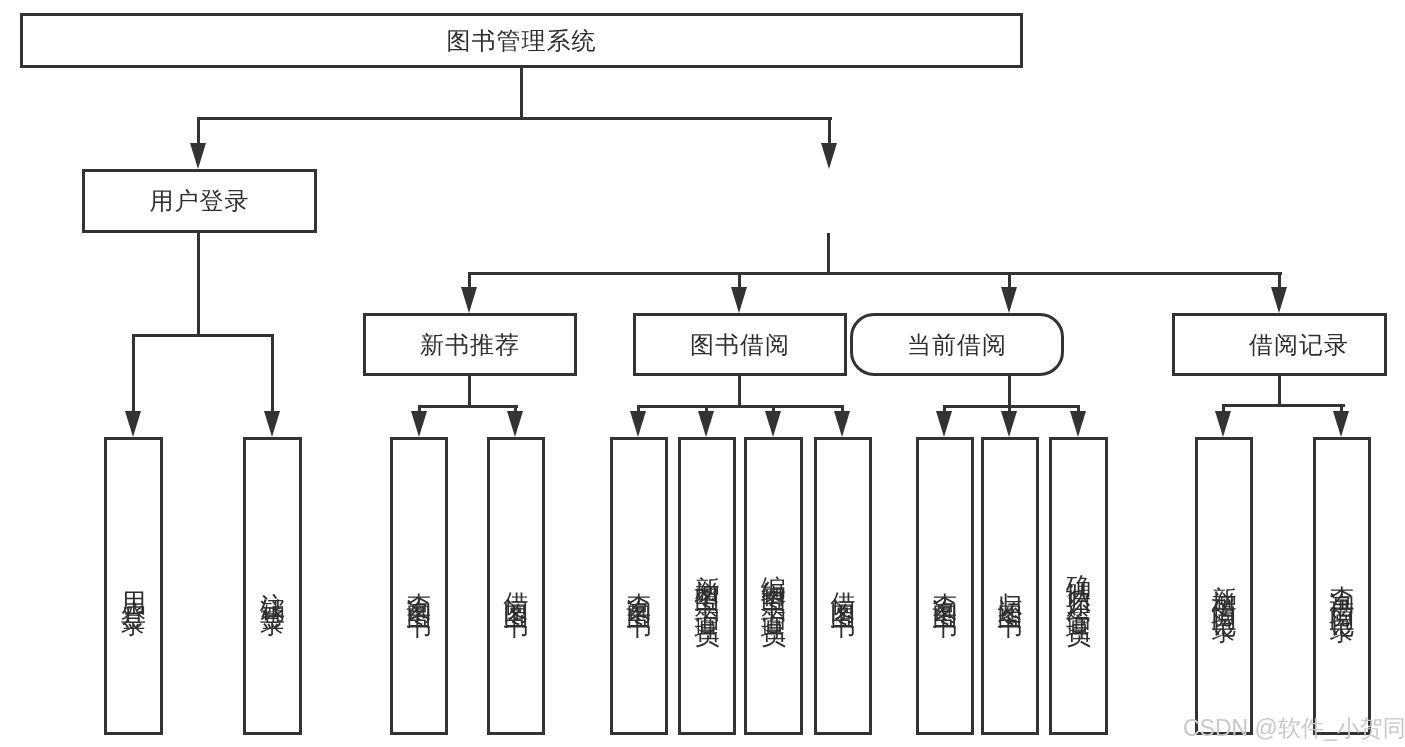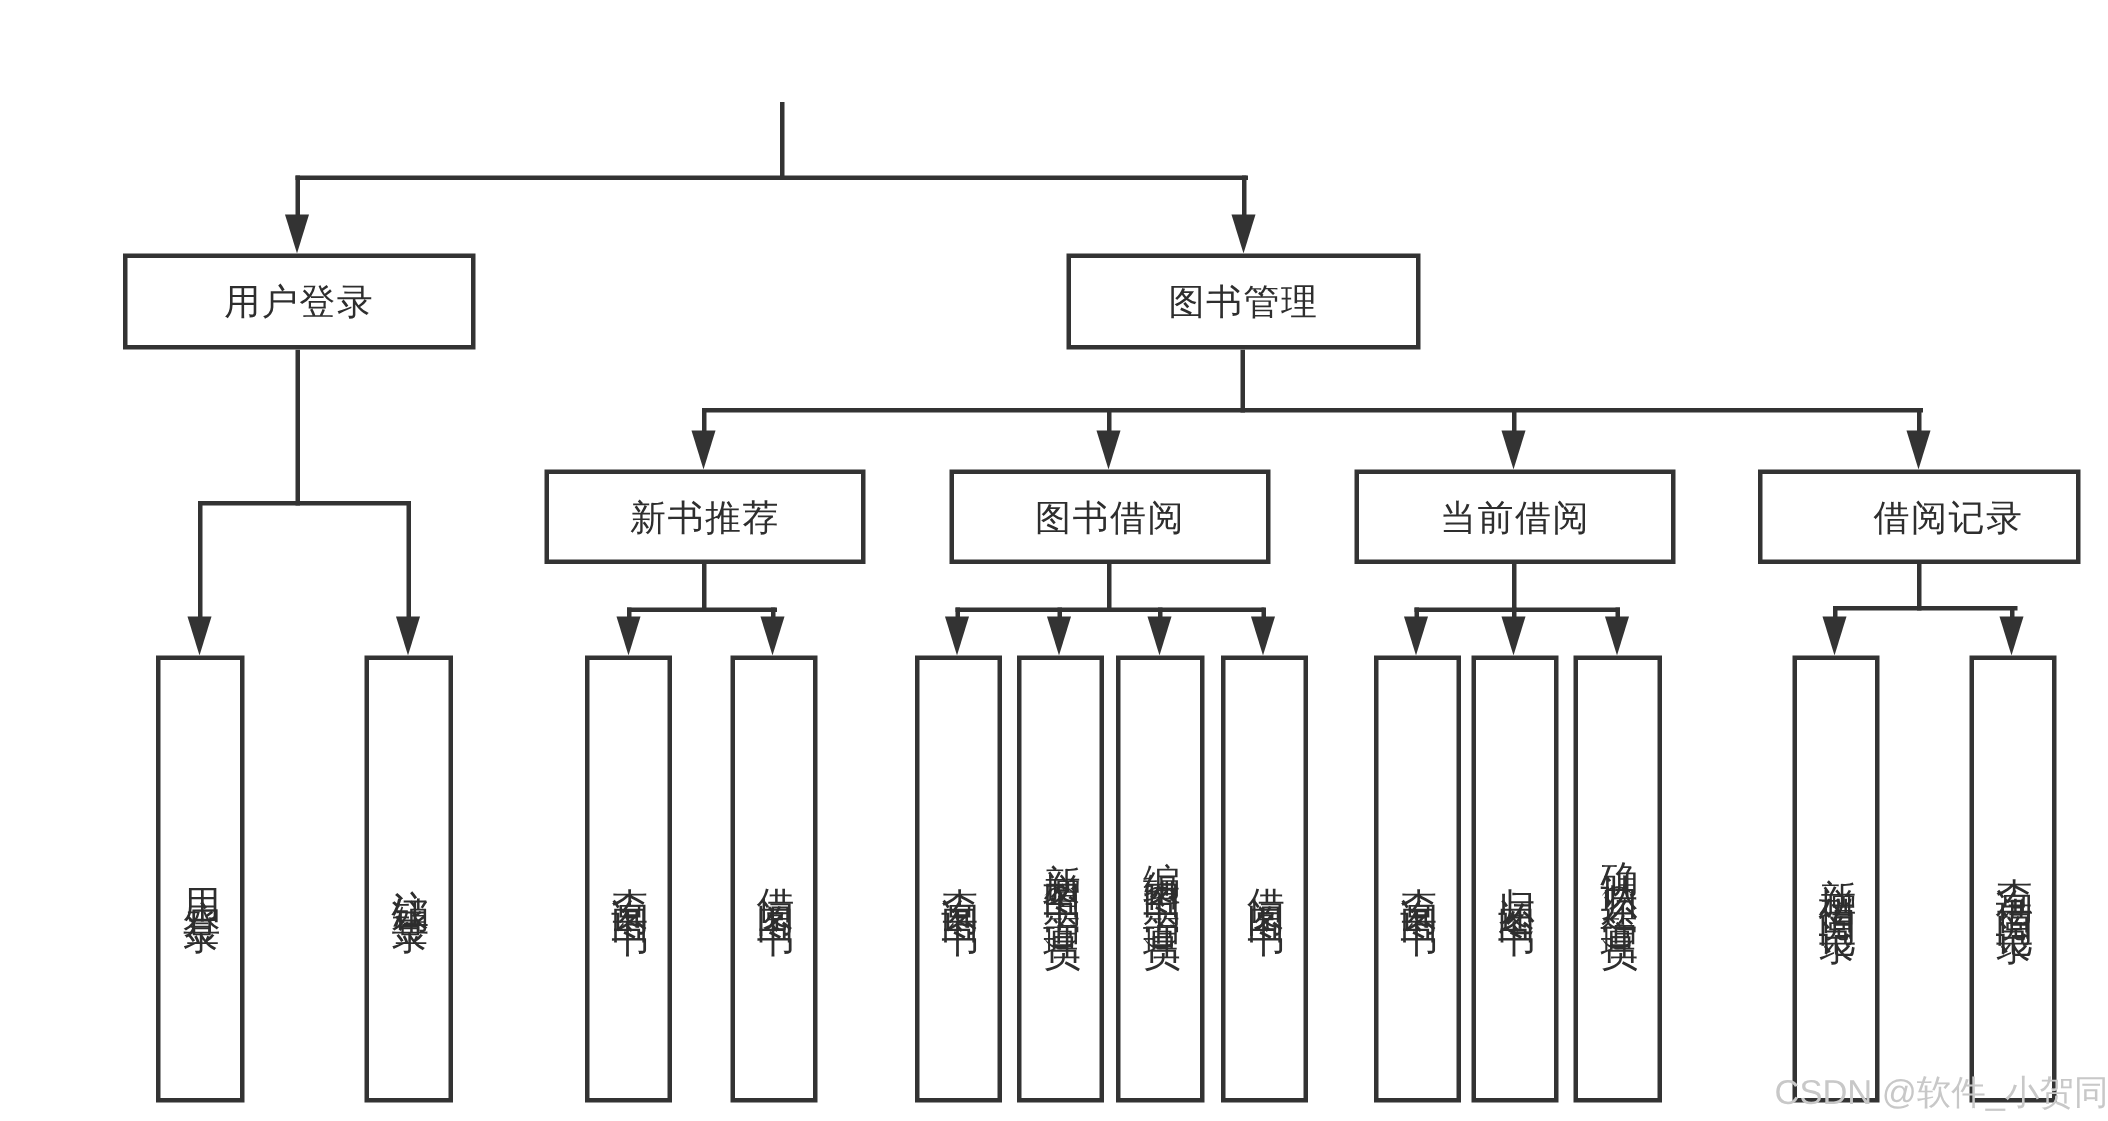--- a/index.html
+++ b/index.html
@@ -110,35 +110,35 @@
   <div class="arr" style="left:1001px; top:411px;"></div>
   <div class="arr" style="left:1070px; top:411px;"></div>
 
   <div class="vl" style="left:1278px; top:376px; height:31px;"></div>
   <div class="hl" style="left:1222px; top:404px; width:123px;"></div>
   <div class="vl" style="left:1222px; top:404px; height:10px;"></div>
   <div class="vl" style="left:1340px; top:404px; height:10px;"></div>
   <div class="arr" style="left:1215px; top:411px;"></div>
   <div class="arr" style="left:1333px; top:411px;"></div>
 
+  <div class="box hbox" style="left:20px; top:13px; width:1003px; height:55px;">
+    <span>图书管理系统</span>
+  </div>
 
   <div class="box hbox" style="left:82px; top:169px; width:235px; height:64px;">
     <span>用户登录</span>
-  </div>
-  <div class="box hbox" style="left:711px; top:169px; width:236px; height:64px;">
-    <span>图书管理</span>
   </div>
 
   <div class="box hbox" style="left:633px; top:313px; width:214px; height:63px;">
     <span>图书借阅</span>
   </div>
   <div class="box hbox" style="left:363px; top:313px; width:214px; height:63px;">
     <span>新书推荐</span>
   </div>
-  <div class="box hbox" style="left:903px; top:313px; width:214px; height:63px;">
+  <div class="box hbox" style="left:850px; top:313px; width:214px; height:63px;border-radius:24px;">
     <span>当前借阅</span>
   </div>
   <div class="box hbox" style="left:1172px; top:313px; width:215px; height:63px;padding-left:39px;">
     <span>借阅记录</span>
   </div>
 
   <div class="box vbox" style="left:104px; top:437px; width:59px; height:298px;">
     <span class="lbl">用户登录</span>
   </div>
   <div class="box vbox" style="left:243px; top:437px; width:59px; height:298px;">

